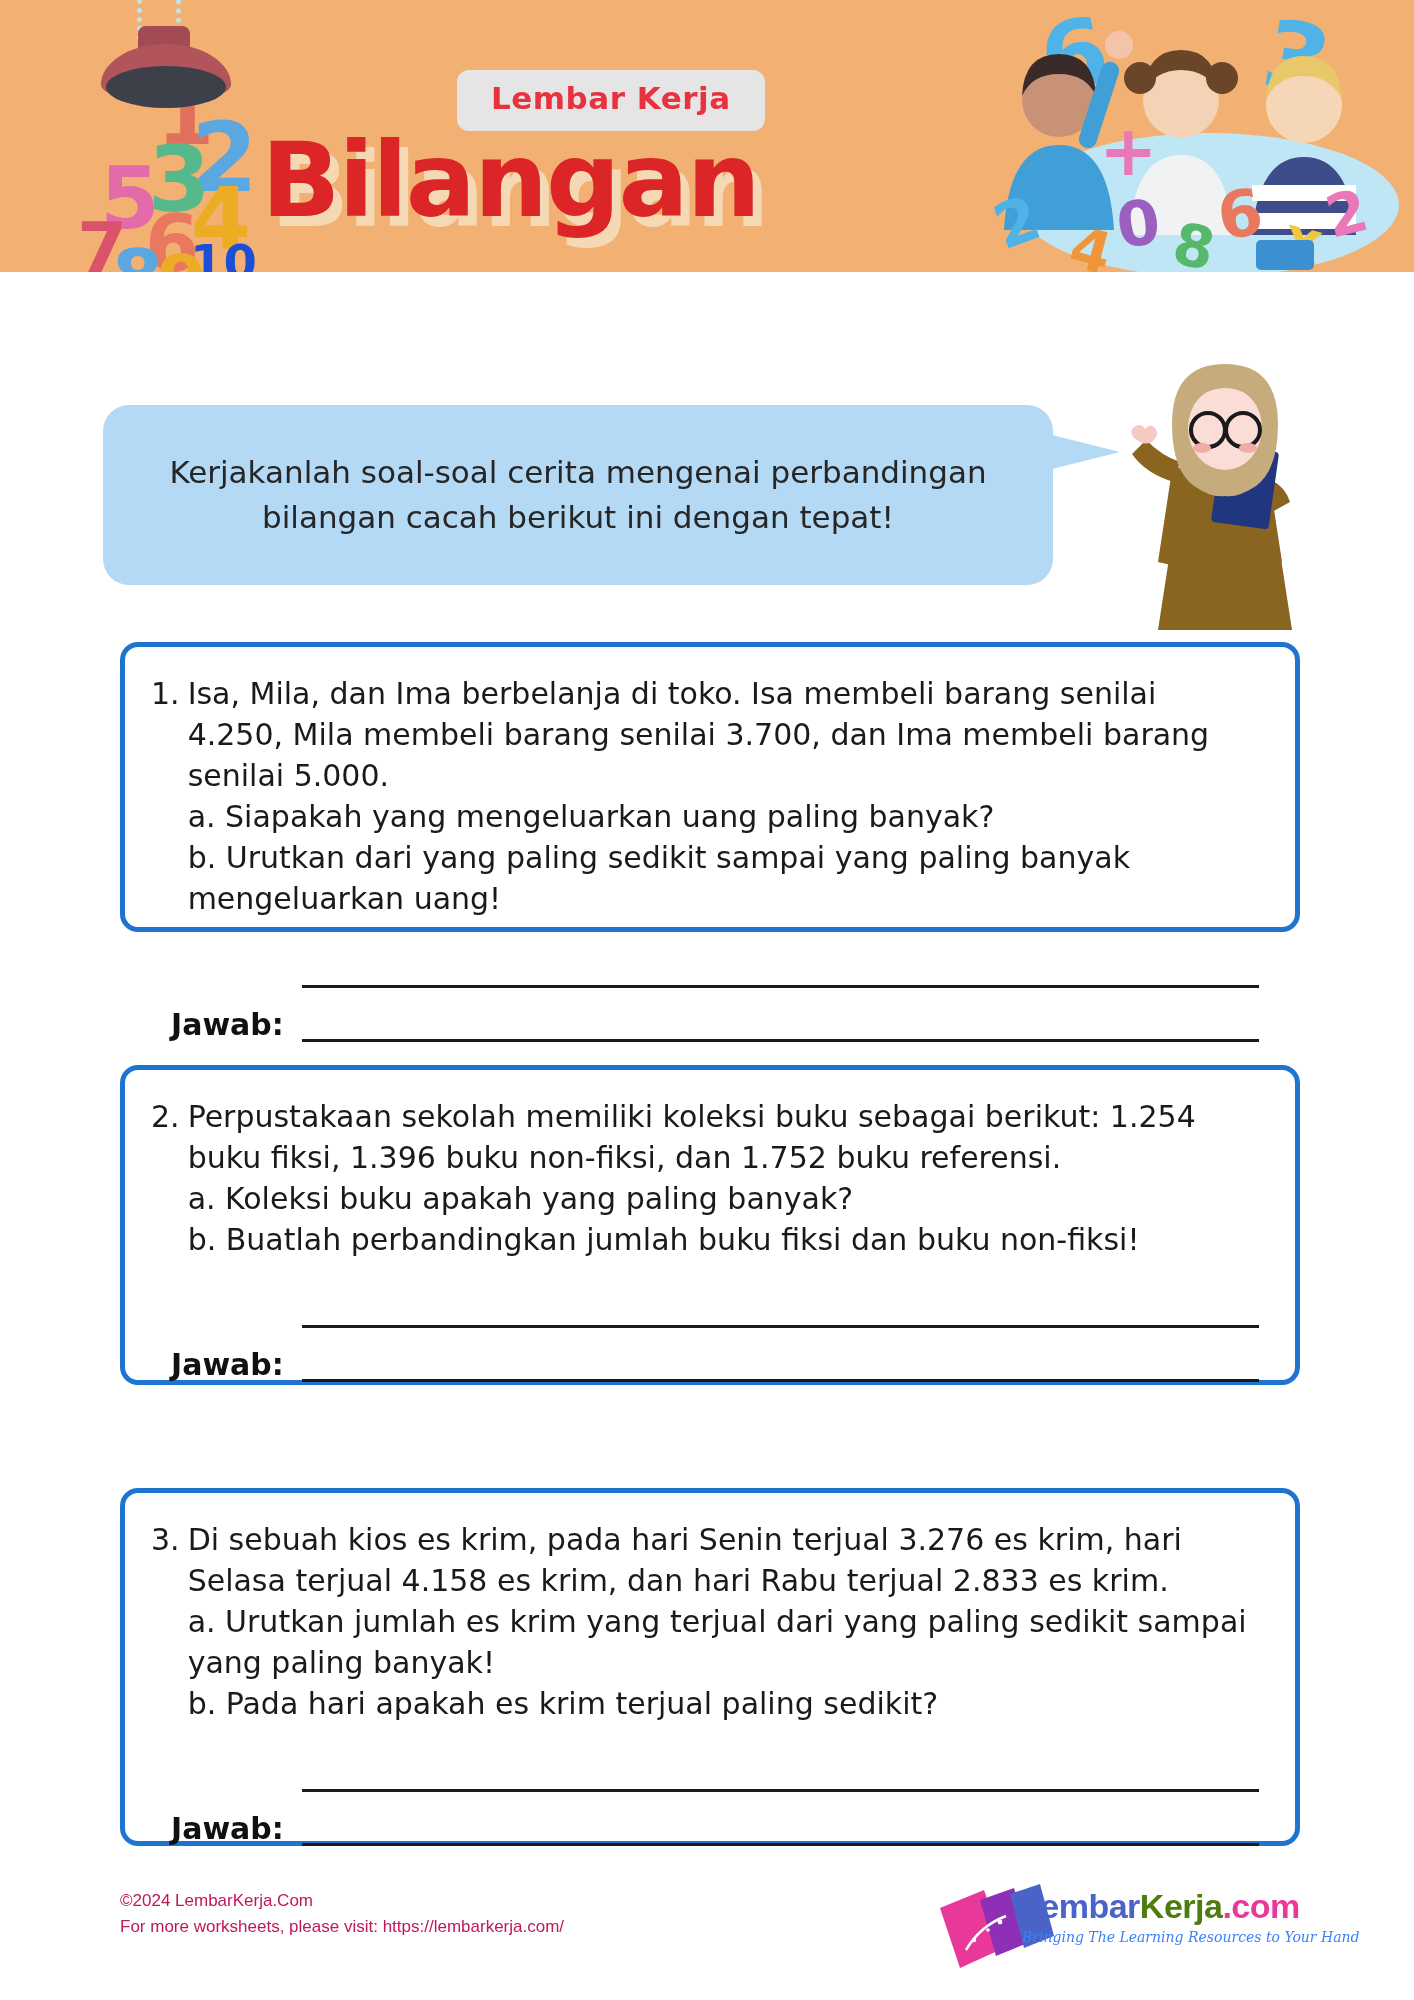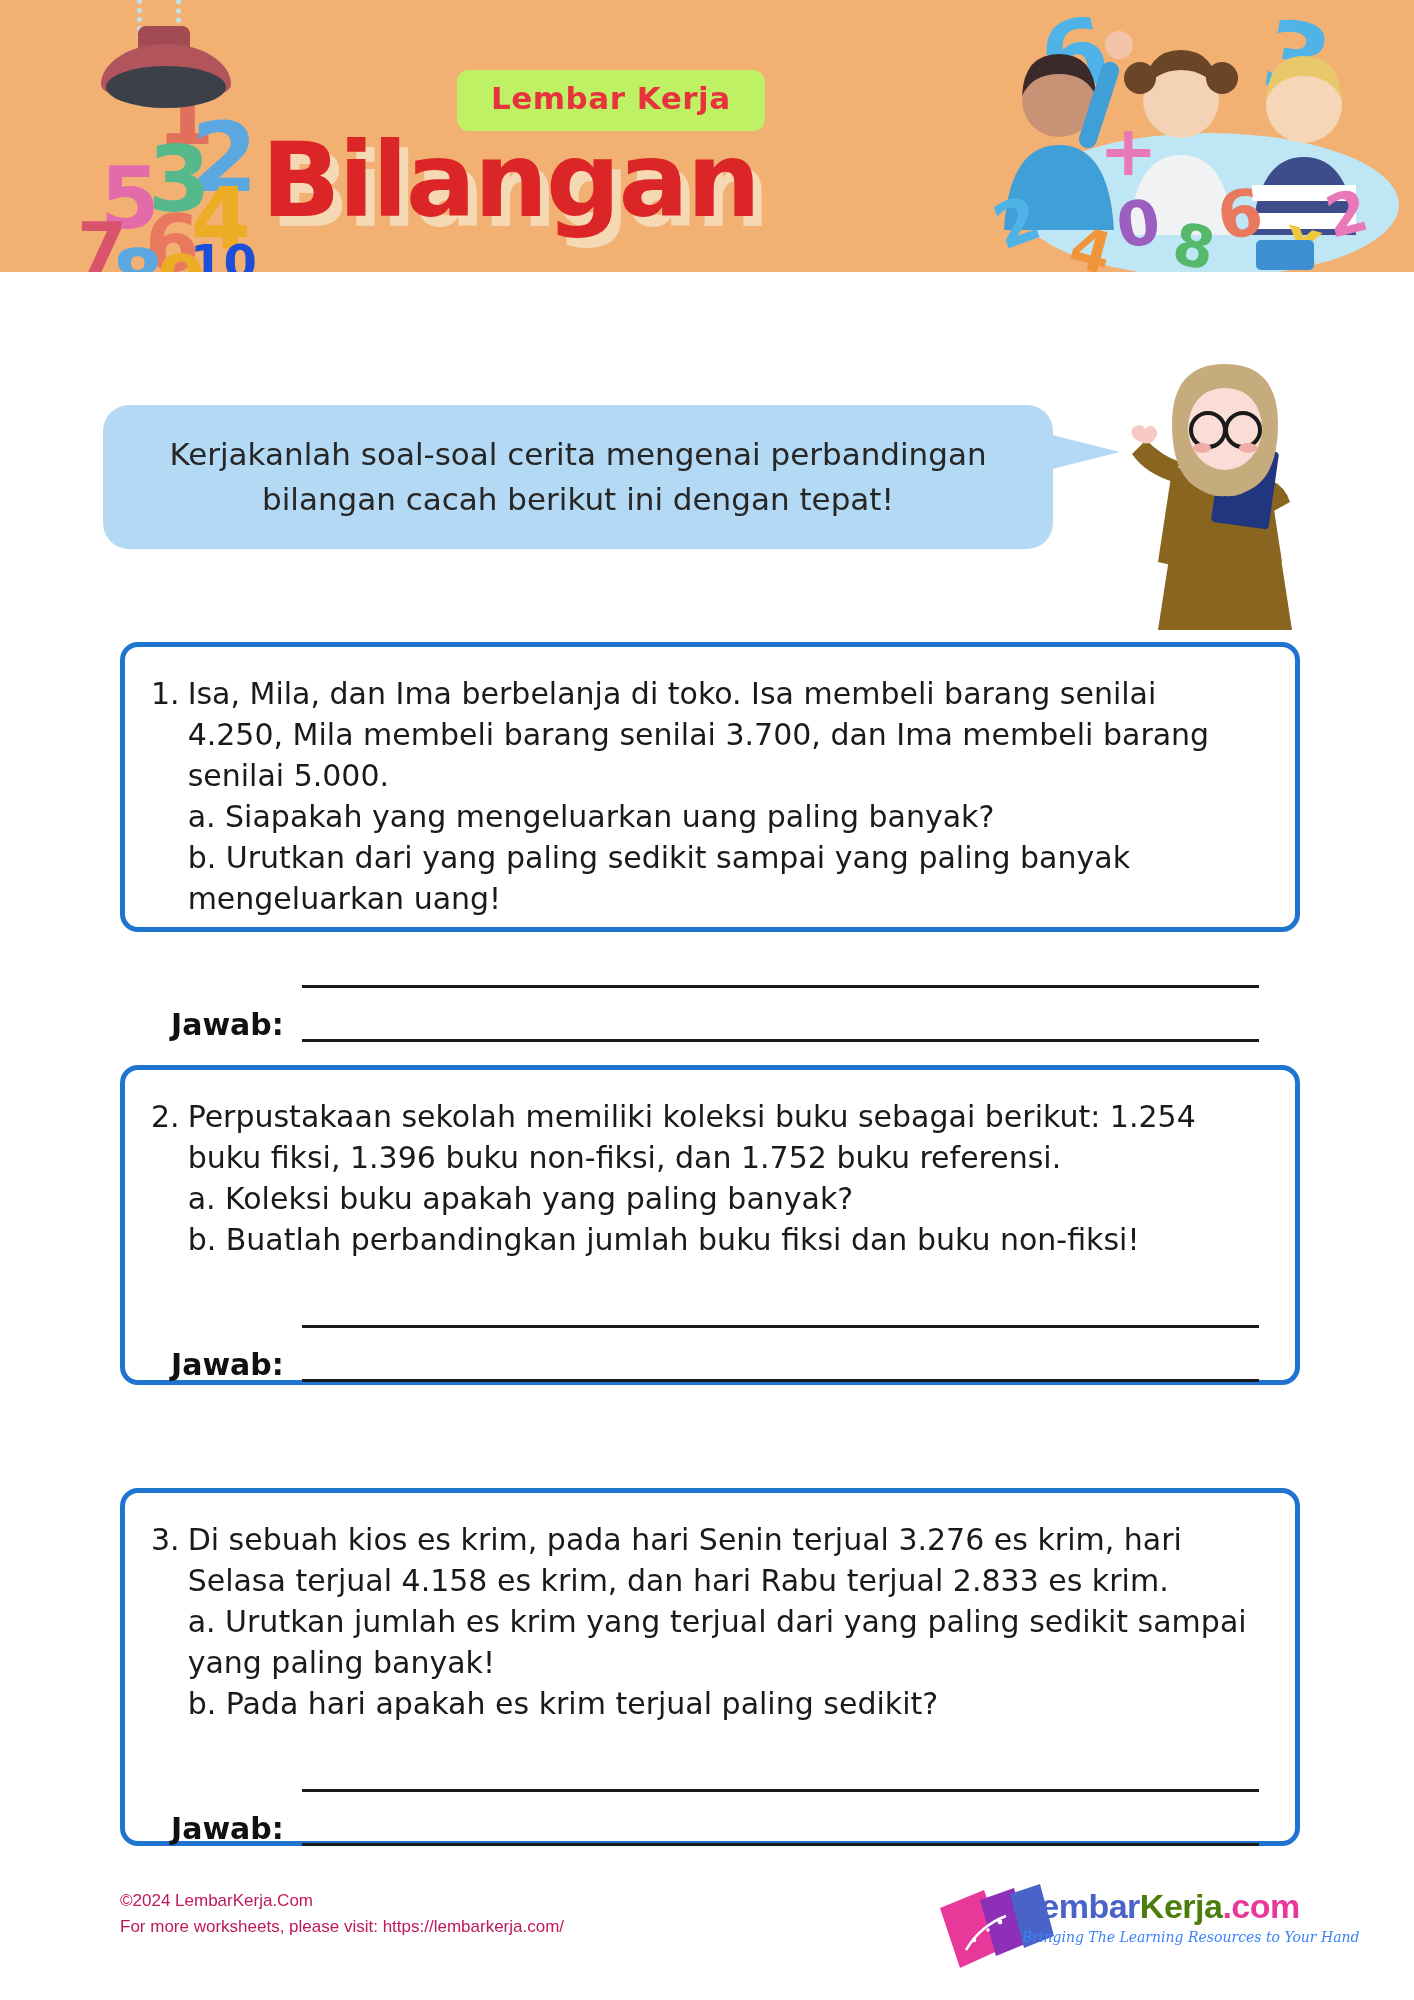--- a/index.html
+++ b/index.html
@@ -22,21 +22,21 @@
     position: relative;
     width: 1414px;
     height: 272px;
     background: #F2B172;
     overflow: hidden;
   }
   .badge {
     position: absolute;
     left: 457px;
     top: 70px;
-    background: #bef264;
+    background: #e5e5e5;
     border-radius: 12px;
     padding: 13px 34px 17px 34px;
     z-index: 6;
   }
   .badge span {
     display: block;
     font-family: "DejaVu Sans", sans-serif;
     font-weight: bold;
     font-size: 31px;
     letter-spacing: 0.5px;
@@ -111,21 +111,21 @@
   .n9 { left: 157px; top: 245px; font-size: 72px;  color: #ECAD25; }
   .n10{ left: 190px; top: 238px; font-size: 48px;  color: #1d4ed8; }
 
   
   .kids { position: absolute; right: 0; top: 0; width: 420px; height: 272px; z-index: 4; }
 
   
   .bubble {
     position: absolute;
     left: 103px; top: 405px;
-    width: 950px; height: 144px;
+    width: 950px; height: 180px;
     background: #B4D9F5;
     border-radius: 26px;
     z-index: 3;
     display: flex;
     align-items: center;
     justify-content: center;
   }
   .bubble p {
     font-family: "DejaVu Sans", sans-serif;
     font-size: 31px;

